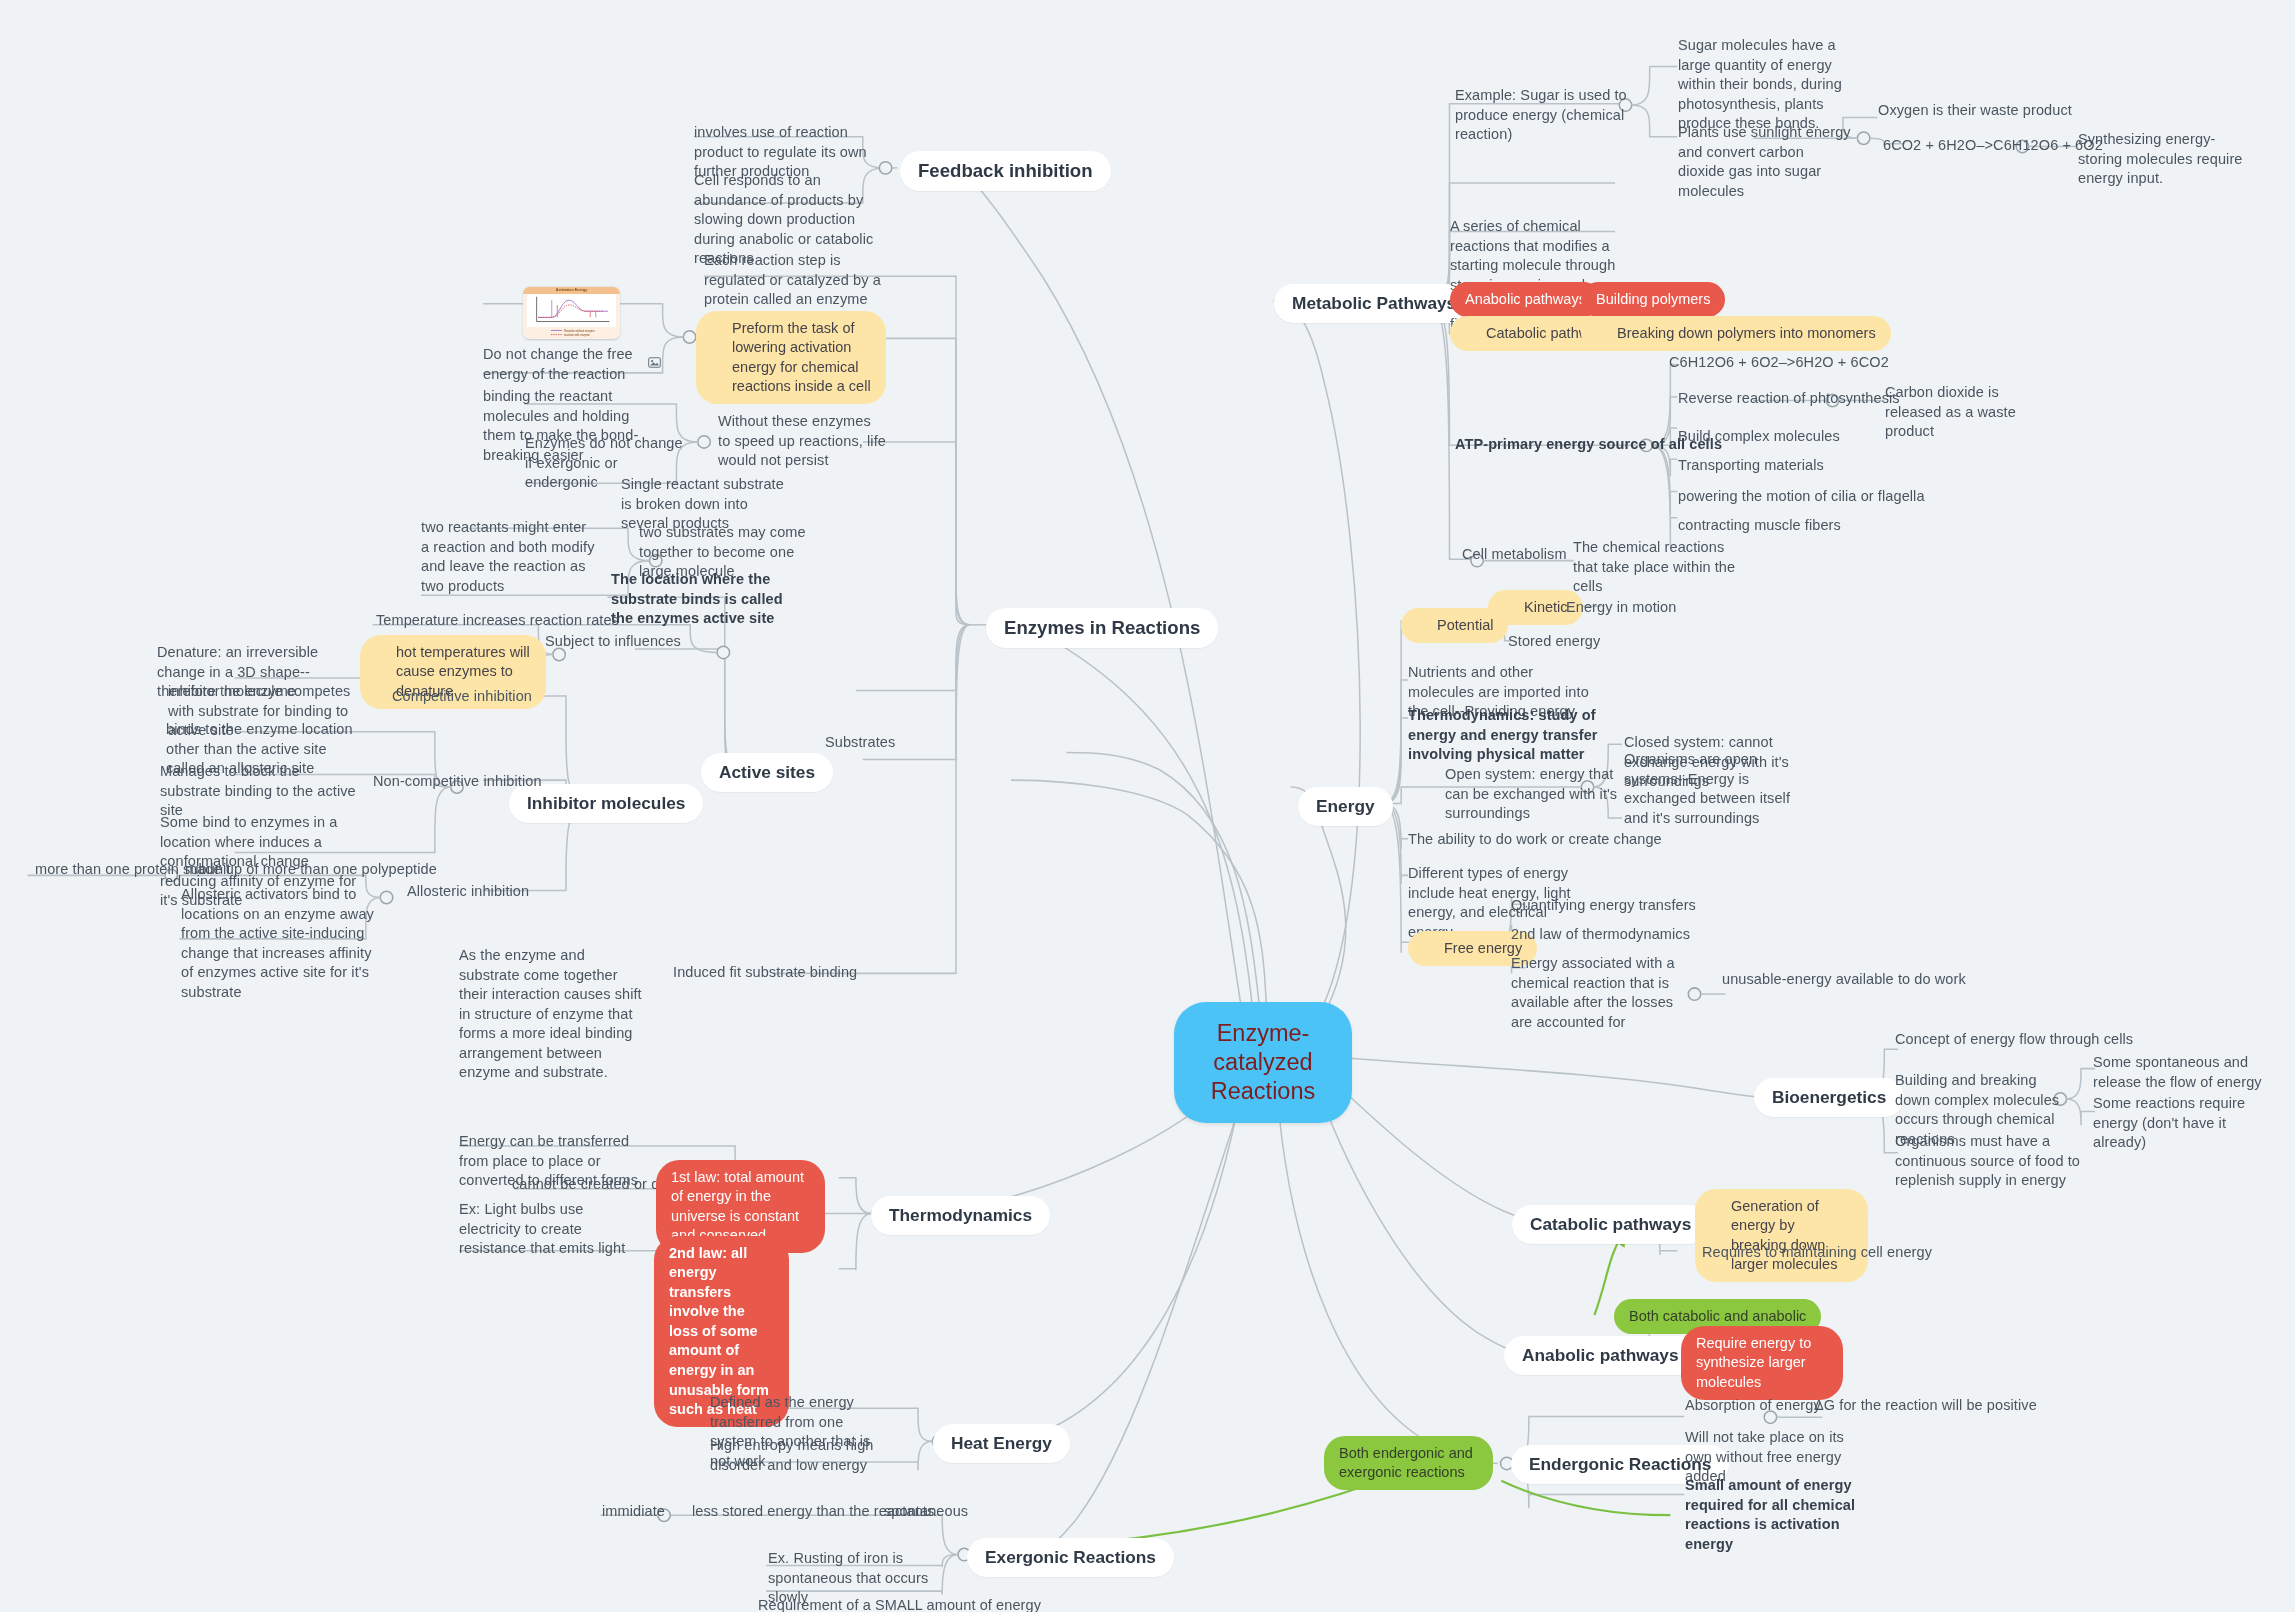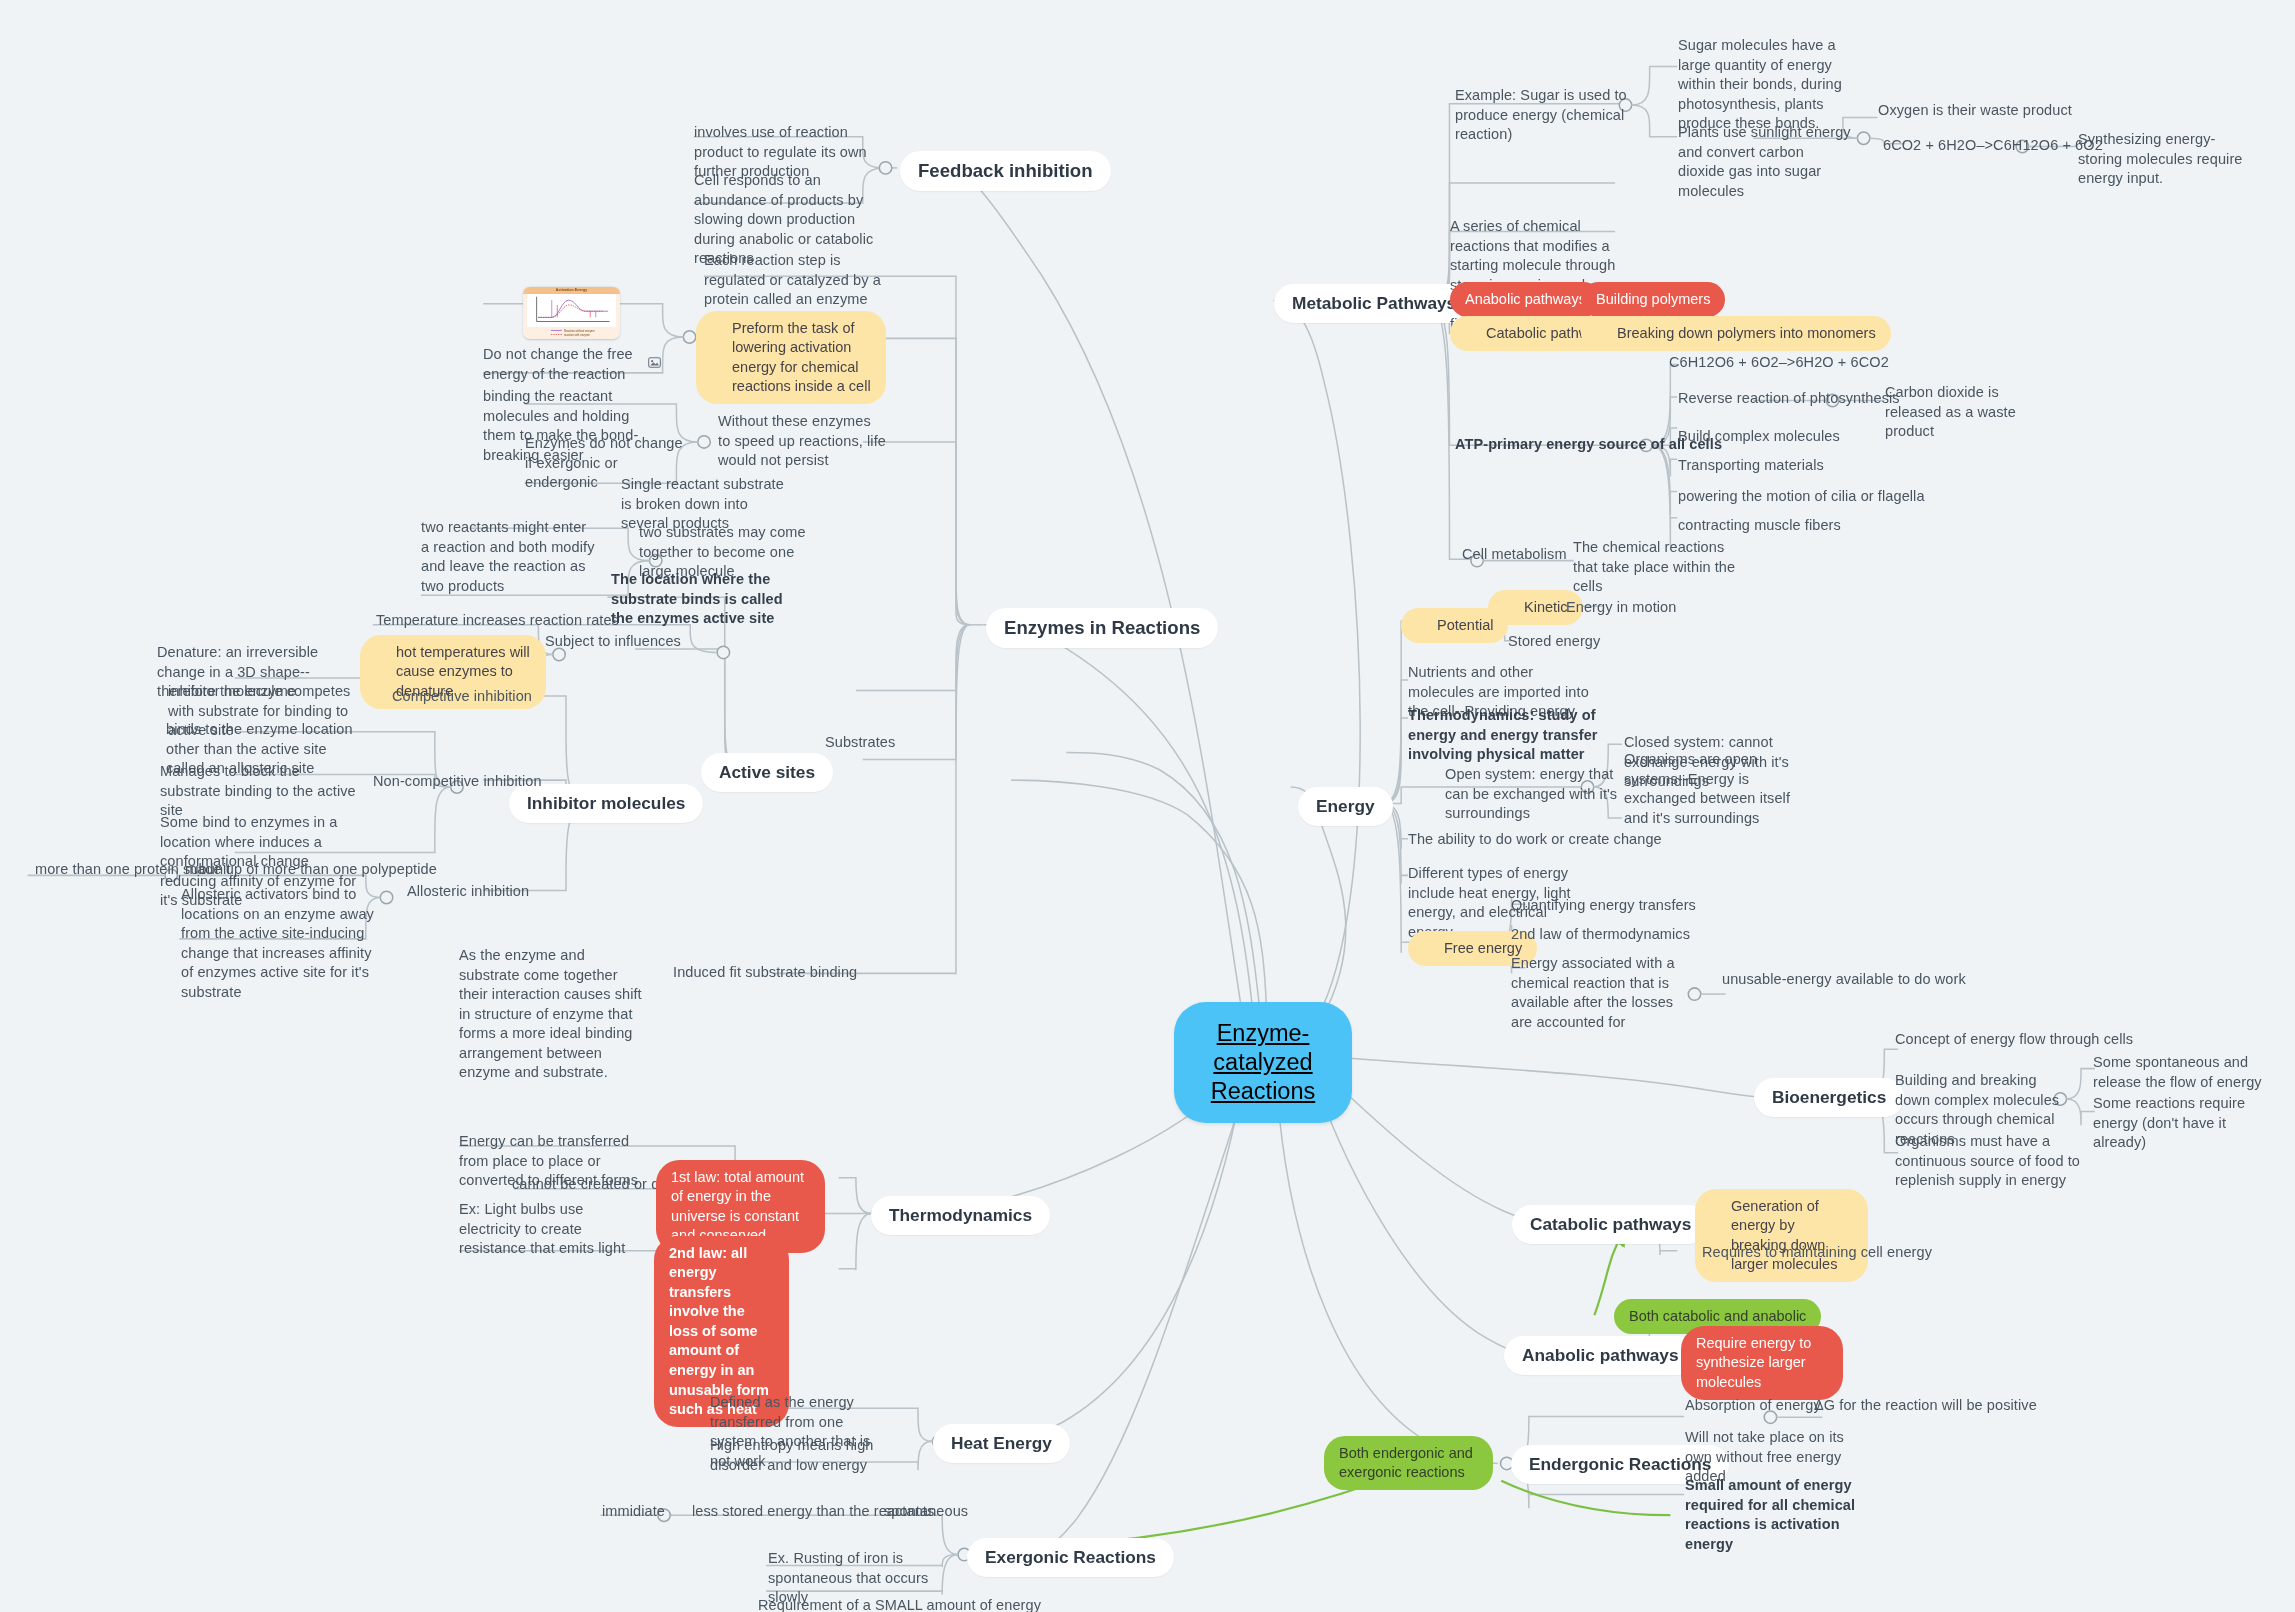--- a/index.html
+++ b/index.html
@@ -7,22 +7,22 @@
   #canvas{position:relative;width:2295px;height:1612px;background:#eff3f5;overflow:hidden;}
   svg.wires{position:absolute;left:0;top:0;width:2295px;height:1612px;pointer-events:none;}
   .node{position:absolute;box-sizing:border-box;}
   
   .leaf{font-size:14.5px;line-height:1.35;color:#4a5560;letter-spacing:0.1px;}
   .leaf.bold{font-weight:bold;color:#36414d;}
   
   .pill{background:#ffffff;border-radius:28px;padding:9px 18px;font-weight:bold;font-size:18.6px;color:#2f3a46;
         box-shadow:0 0.7px 1.4px rgba(0,0,0,.06);white-space:nowrap;}
   .pill.sub{font-size:17.3px;}
-  .root{background:#4cc3f7;border-radius:32px;padding:16.6px 23.5px;color:#000000;font-size:23.5px;line-height:1.25;
-        text-align:center;font-weight:400;box-shadow:0 1.4px 3.5px rgba(0,0,0,.08);text-decoration:underline;}
+  .root{background:#4cc3f7;border-radius:32px;padding:16.6px 23.5px;color:#7f1d1d;font-size:23.5px;line-height:1.25;
+        text-align:center;font-weight:400;box-shadow:0 1.4px 3.5px rgba(0,0,0,.08);}
   
   .chip{border-radius:18px;padding:7.6px 15px;font-size:14.5px;line-height:1.35;color:#3c3c3c;display:inline-block;}
   .chip.red{background:#e8584b;color:#ffffff;border-radius:23.5px;}
   .chip.yellow{background:#fde5a8;color:#46434a;border-radius:21px;padding-left:36px;}
   .chip.green{background:#8bc73f;color:#33402a;border-radius:21px;}
   .chipwrap{position:absolute;}
   .imgcard{position:absolute;width:97px;height:52px;border-radius:7px;overflow:hidden;
            box-shadow:0 0.7px 2.1px rgba(0,0,0,.18);background:#fdf0e2;}
   .imgcard .cap{background:#f4c18c;color:#7a4a16;font-size:3.5px;font-weight:bold;text-align:center;padding:1.4px 0;letter-spacing:0.1px;}
   .imgcard .plot{position:relative;height:33px;background:#fff;margin:0 4.1px;}

